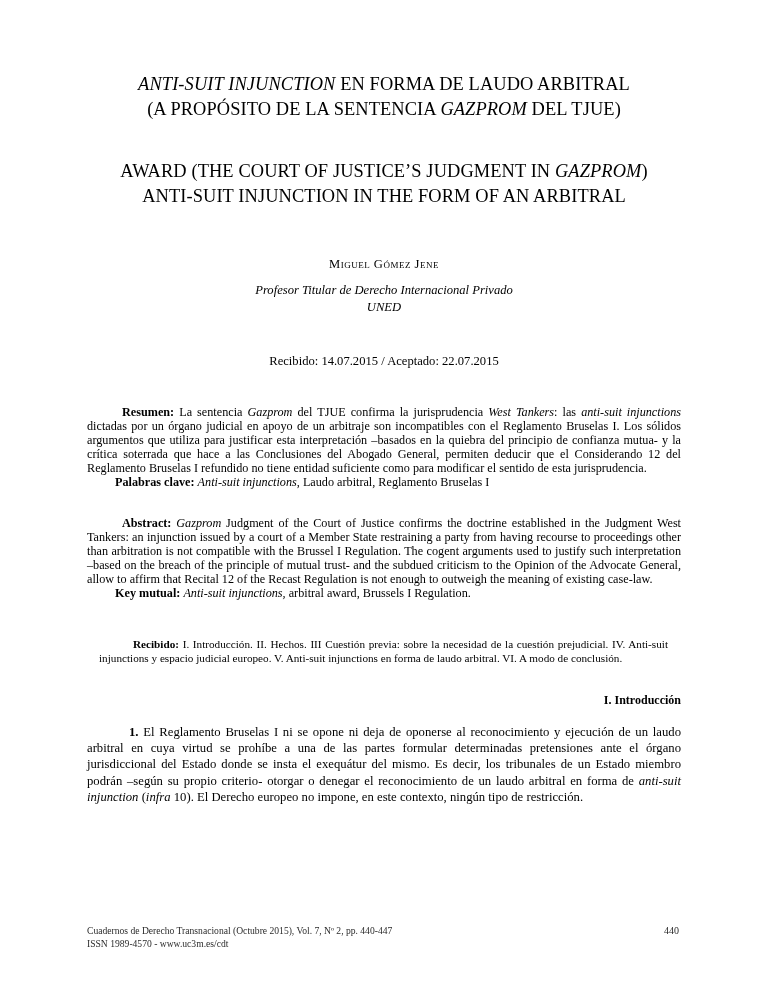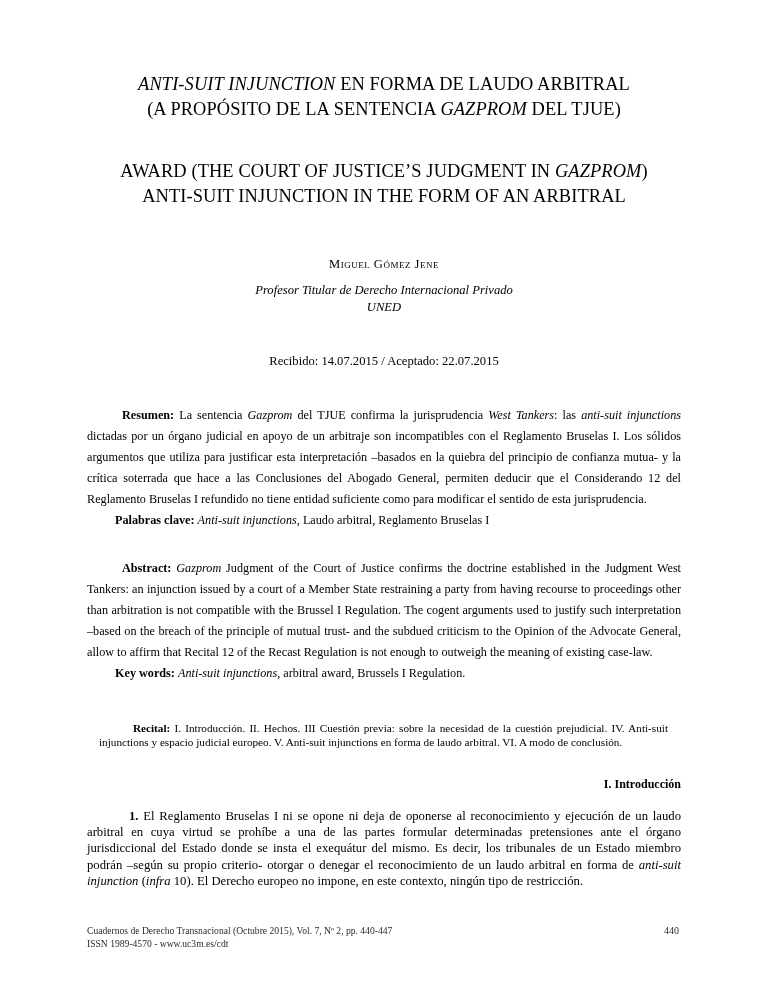--- a/index.html
+++ b/index.html
@@ -66,21 +66,21 @@
     text-align: center;
     font-size: 12.6px;
     margin-top: 38px;
   }
 
   
   .abstract-block { margin-top: 36px; }
   .abstract-block.second { margin-top: 27px; }
   .para {
     font-size: 12.2px;
-    line-height: 21px;
+    line-height: 14px;
     text-align: justify;
     text-indent: 35px;
     margin: 0;
   }
   .para.keywords {
     text-indent: 28px;
     text-align: left;
   }
   .para b { font-weight: bold; }
   .para i { font-style: italic; }
@@ -166,24 +166,24 @@
 
     <div class="dates">Recibido: 14.07.2015 / Aceptado: 22.07.2015</div>
 
     <div class="abstract-block">
       <p class="para"><b>Resumen:</b><span> La sentencia </span><i>Gazprom</i><span> del TJUE confirma la jurisprudencia </span><i>West Tankers</i><span>: las </span><i>anti-suit injunctions</i><span> dictadas por un órgano judicial en apoyo de un arbitraje son incompatibles con el Reglamento Bruselas I. Los sólidos argumentos que utiliza para justificar esta interpretación –basados en la quiebra del principio de confianza mutua- y la crítica soterrada que hace a las Conclusiones del Abogado General, permiten deducir que el Considerando 12 del Reglamento Bruselas I refundido no tiene entidad suficiente como para modificar el sentido de esta jurisprudencia.</span></p>
       <p class="para keywords"><b>Palabras clave:</b><span>&nbsp;</span><i>Anti-suit injunctions</i><span>, Laudo arbitral, Reglamento Bruselas I</span></p>
     </div>
 
     <div class="abstract-block second">
       <p class="para"><b>Abstract:</b><span>&nbsp;</span><i>Gazprom</i><span> Judgment of the Court of Justice confirms the doctrine established in the Judgment West Tankers: an injunction issued by a court of a Member State restraining a party from having recourse to proceedings other than arbitration is not compatible with the Brussel I Regulation. The cogent arguments used to justify such interpretation –based on the breach of the principle of mutual trust- and the subdued criticism to the Opinion of the Advocate General, allow to affirm that Recital 12 of the Recast Regulation is not enough to outweigh the meaning of existing case-law.</span></p>
-      <p class="para keywords"><b>Key words:</b><span>&nbsp;</span><i>Anti-suit injunctions,</i><span> arbitral award, Brussels I Regulation.</span></p>
+      <p class="para keywords"><b>Key mutual:</b><span>&nbsp;</span><i>Anti-suit injunctions,</i><span> arbitral award, Brussels I Regulation.</span></p>
     </div>
 
-    <div class="sumario"><b>Recital:</b><span> I. Introducción. II. Hechos. III Cuestión previa: sobre la necesidad de la cuestión prejudicial. IV. Anti-suit injunctions y espacio judicial europeo. V. Anti-suit injunctions en forma de laudo arbitral. VI. A modo de conclusión.</span></div>
+    <div class="sumario"><b>Recibido:</b><span> I. Introducción. II. Hechos. III Cuestión previa: sobre la necesidad de la cuestión prejudicial. IV. Anti-suit injunctions y espacio judicial europeo. V. Anti-suit injunctions en forma de laudo arbitral. VI. A modo de conclusión.</span></div>
 
     <div class="section-heading">I. Introducción</div>
 
     <p class="body-para"><b>1.</b><span>  El Reglamento Bruselas I ni se opone ni deja de oponerse al reconocimiento y ejecución de un laudo arbitral en cuya virtud se prohíbe a una de las partes formular determinadas pretensiones ante el órgano jurisdiccional del Estado donde se insta el exequátur del mismo. Es decir, los tribunales de un Estado miembro podrán –según su propio criterio- otorgar o denegar el reconocimiento de un laudo arbitral en forma de </span><i>anti-suit injunction</i><span> (</span><i>infra</i><span> 10). El Derecho europeo no impone, en este contexto, ningún tipo de restricción.</span></p>
 
   </div>
 
   <div class="footer">
     <div class="footer-row">
       <div>

